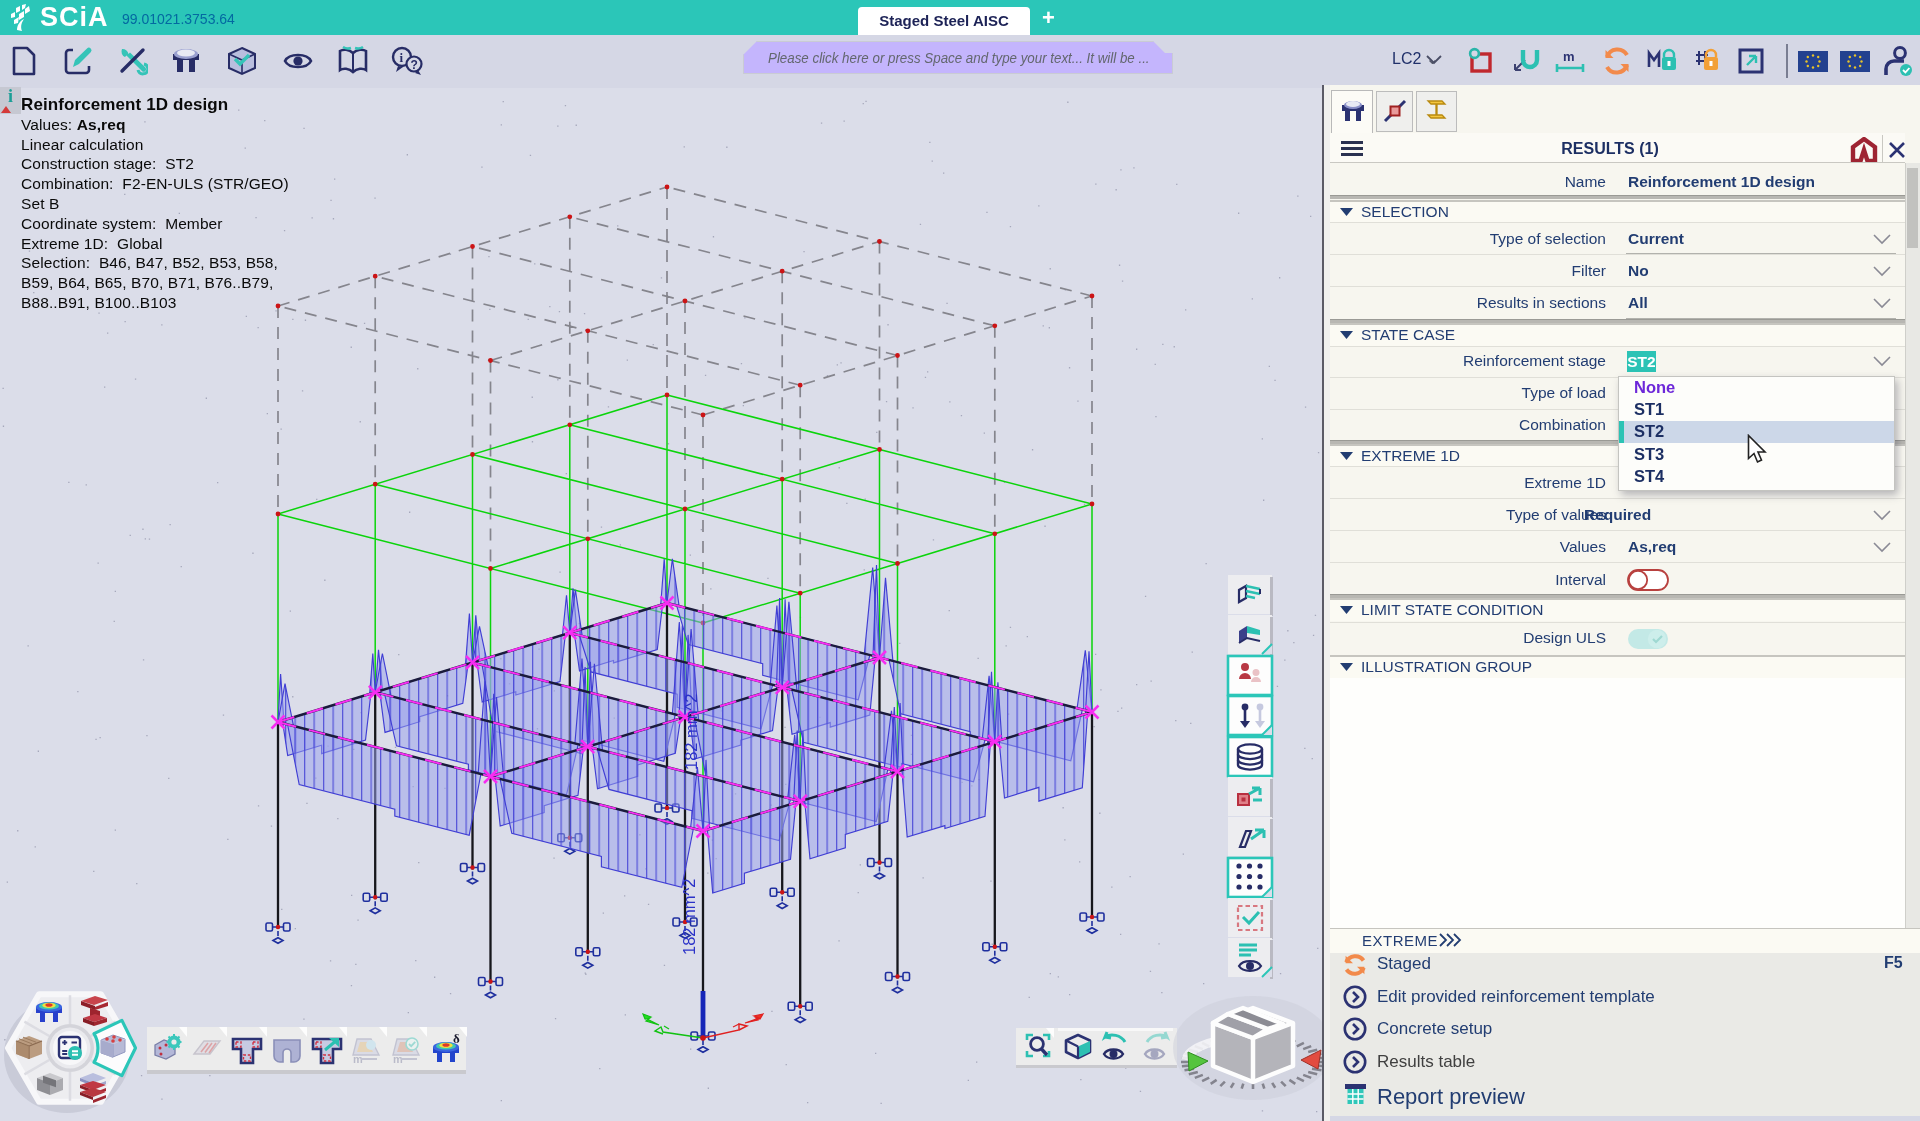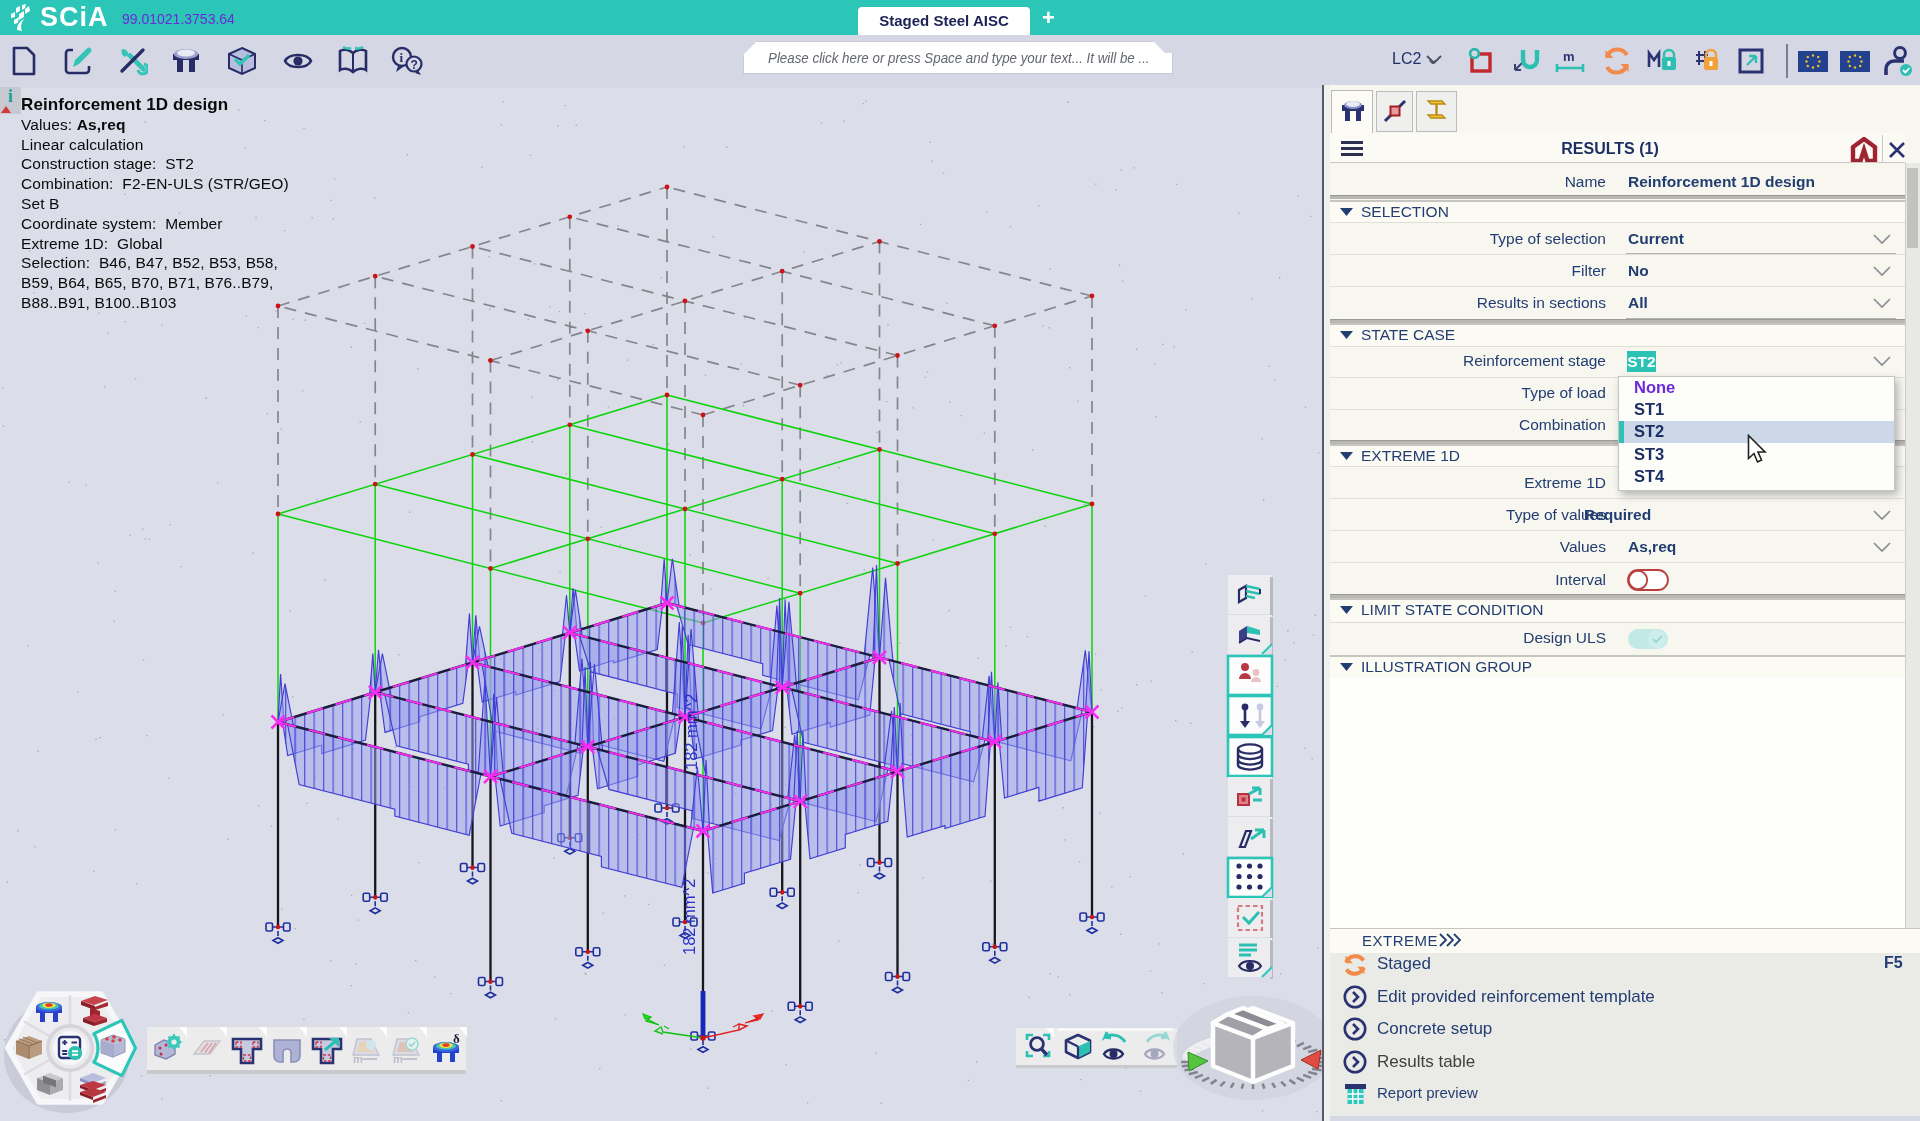--- a/index.html
+++ b/index.html
@@ -2,26 +2,26 @@
 <html><head>
 <meta charset="utf-8">
 <style>
   * { margin:0; padding:0; box-sizing:border-box; }
   html,body { width:1920px; height:1121px; overflow:hidden; font-family:"Liberation Sans",sans-serif; }
   body { position:relative; background:#dbdde9; }
   .abs { position:absolute; }
   
   #topbar { left:0; top:0; width:1920px; height:35px; background:#2bc6b8; }
   #sciatxt { left:40px; top:2px; color:#fff; font-weight:bold; font-size:27px; letter-spacing:1px; }
-  #ver { left:122px; top:11px; color:#6d28d9; font-size:14px; }
+  #ver { left:122px; top:11px; color:#0369a1; font-size:14px; }
   #tab { left:858px; top:7px; width:172px; height:28px; background:#fff; border-radius:4px 4px 0 0; color:#1c2256; font-weight:bold; font-size:15px; text-align:center; line-height:28px; }
   #plus { left:1042px; top:5px; color:#fff; font-size:22px; font-weight:bold; }
   
   #toolrow { left:0; top:35px; width:1920px; height:53px; background:#d5d7e5; }
-  #search { left:743px; top:41px; width:430px; height:33px; background:#ffffff; color:#63676e; font-style:italic; font-size:15.5px; line-height:31px; padding-left:24px; border:1px solid #c9cbd4; box-shadow:2px 3px 3px rgba(90,90,110,.35); clip-path:polygon(14px 0, 410px 0, 422px 12px, 430px 12px, 430px 33px, 0 33px, 0 14px); }
+  #search { left:743px; top:41px; width:430px; height:33px; background:#c4b5fd; color:#63676e; font-style:italic; font-size:15.5px; line-height:31px; padding-left:24px; border:1px solid #c9cbd4; box-shadow:2px 3px 3px rgba(90,90,110,.35); clip-path:polygon(14px 0, 410px 0, 422px 12px, 430px 12px, 430px 33px, 0 33px, 0 14px); }
   #lc2 { left:1392px; top:49px; color:#20306a; font-size:16px; }
   
   #vp { left:0; top:88px; width:1322px; height:1033px; background:#dbdde9; }
   #ovl { left:21px; top:95px; color:#0a0a0a; font-size:15.5px; line-height:19.8px; letter-spacing:0.1px; }
   #ovl b.t { font-size:17px; }
   #iico { left:0; top:87px; width:21px; height:27px; background:#c6c8d2; }
   
   #panel { left:1330px; top:85px; width:590px; height:1036px; background:#f7f6ef; }
 </style>
 </head>
@@ -751,21 +751,21 @@
   </svg>
 <svg class="abs" style="left:1344px;top:1083px" width="23" height="23" viewBox="0 0 23 23">
     <rect x="1" y="1" width="21" height="5" fill="#2b3272"></rect>
     <rect x="3.5" y="6" width="16" height="15" fill="#2fc7b9"></rect>
     <path d="M8.8 6v15M14.2 6v15M3.5 11h16M3.5 16h16" stroke="#fff" stroke-width="1.4"></path>
   </svg>
 <div class="abs" style="left:1377px;top:954px;color:#223d72;font-size:17px">Staged</div>
 <div class="abs" style="left:1377px;top:987px;color:#223d72;font-size:17px">Edit provided reinforcement template</div>
 <div class="abs" style="left:1377px;top:1019px;color:#223d72;font-size:17px">Concrete setup</div>
 <div class="abs" style="left:1377px;top:1052px;color:#404040;font-size:17px">Results table</div>
-<div class="abs" style="left:1377px;top:1084px;color:#223d72;font-size:15px">Report preview</div>
+<div class="abs" style="left:1377px;top:1084px;color:#223d72;font-size:22px">Report preview</div>
 <div class="abs" style="left:1884px;top:954px;color:#223d72;font-size:16px;font-weight:bold">F5</div>
 <div class="abs" style="left:1905px;top:163px;width:15px;height:765px;background:#e8e8e4;border-left:1px solid #cfcfca"></div>
 <div class="abs" style="left:1907px;top:168px;width:11px;height:80px;background:#c2c2bf"></div>
 <div class="abs" style="left:1330px;top:1116px;width:590px;height:5px;background:#d5d7e5"></div>
 <div class="abs" style="left:1618px;top:376px;width:277px;height:115px;background:#fdfdfa;border:1px solid #c4c4c0;box-shadow:3px 4px 8px rgba(60,60,80,.35)"></div>
 <div class="abs" style="left:1619px;top:421px;width:275px;height:22px;background:#ccd7e8"></div>
 <div class="abs" style="left:1619px;top:421px;width:5px;height:22px;background:#2cc3b5"></div>
 <div class="abs" style="left:1634px;top:378px;color:#6d28d9;font-weight:bold;font-size:16.5px">None</div>
 <div class="abs" style="left:1634px;top:400px;color:#1c2f63;font-weight:bold;font-size:16.5px">ST1</div>
 <div class="abs" style="left:1634px;top:422px;color:#1c2f63;font-weight:bold;font-size:16.5px">ST2</div>

